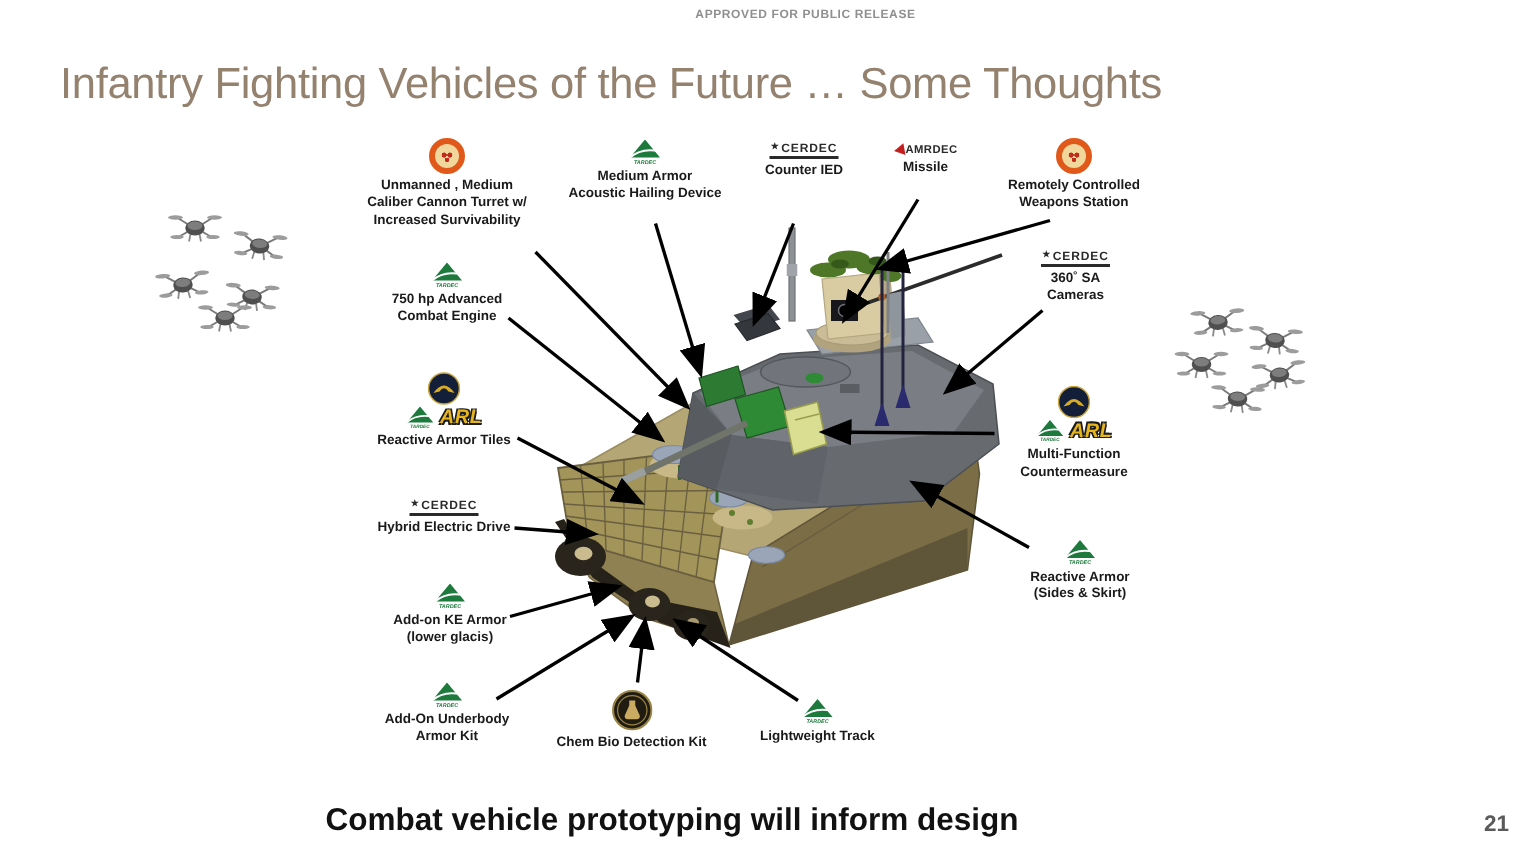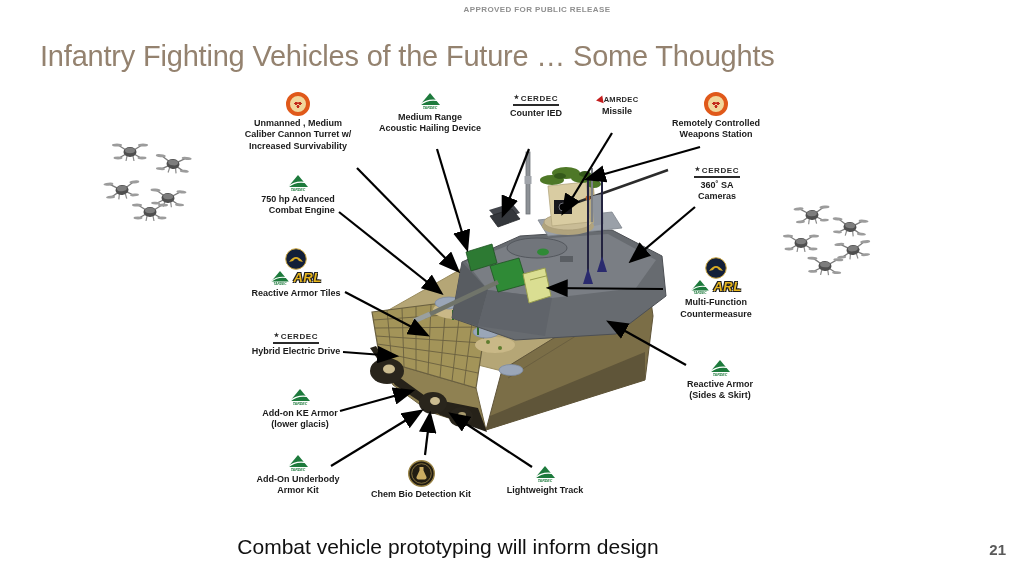--- a/index.html
+++ b/index.html
@@ -3,21 +3,21 @@
 <meta charset="utf-8">
 <style>
   html,body{margin:0;padding:0;background:#fff;}
   body{width:1024px;height:576px;position:relative;overflow:hidden;
        font-family:"Liberation Sans",sans-serif;}
   .banner{position:absolute;top:5px;left:0;width:100%;text-align:center;
           font-size:8px;letter-spacing:.4px;color:#8f8f8f;font-weight:700;margin-left:25px;}
   .title{position:absolute;left:40px;top:40px;width:900px;
          font-size:29px;font-weight:400;color:#94826f;letter-spacing:-0.2px;}
   .tagline{position:absolute;left:0;top:535px;width:896px;text-align:center;
-           font-size:21px;font-weight:400;color:#111;}
+           font-size:21px;font-weight:700;color:#111;}
   .pagenum{position:absolute;right:18px;top:541px;font-size:15px;font-weight:700;color:#5a5a5a;}
   svg.scene{position:absolute;left:0;top:0;}
 
   .callout{position:absolute;display:flex;flex-direction:column;align-items:center;
            gap:2px;text-align:center;font-size:9px;font-weight:700;color:#1a1a1a;line-height:1.25;}
   .clabel{white-space:pre-line;}
   .logo-row{display:flex;align-items:center;gap:3px;}
   .logo-stack{display:flex;flex-direction:column;align-items:center;gap:0;}
 
   .cerdec{display:inline-block;font-weight:700;font-size:8px;letter-spacing:.6px;
@@ -211,21 +211,21 @@
 Caliber Cannon Turret  w/
 Increased Survivability</div>
 </div>
 
 <div class="callout" style="left:378px;top:93px;width:104px;">
   <svg width="22" height="17" viewBox="0 0 22 17">
     <polygon points="11,0 21,12 1,12" fill="#1d7a3c"></polygon>
     <path d="M1,12 Q9,5 21,8" stroke="#fff" stroke-width="1.3" fill="none"></path>
     <text x="11" y="16" font-size="3.6" text-anchor="middle" fill="#1d7a3c" font-weight="bold" font-style="italic">TARDEC</text>
   </svg>
-  <div class="clabel">Medium Range
+  <div class="clabel">Medium Armor
 Acoustic Hailing Device</div>
 </div>
 
 <div class="callout" style="left:500px;top:94px;width:72px;">
   <span class="cerdec"><span class="cstar">★</span><span>CERDEC</span></span>
   <div class="clabel">Counter IED</div>
 </div>
 
 <div class="callout" style="left:586px;top:95px;width:62px;">
   <span class="amrdec">
@@ -240,21 +240,21 @@
   <div class="clabel">Remotely Controlled
 Weapons Station</div>
 </div>
 
 <div class="callout" style="left:688px;top:166px;width:58px;">
   <span class="cerdec"><span class="cstar">★</span><span>CERDEC</span></span>
   <div class="clabel">360˚ SA
 Cameras</div>
 </div>
 
-<div class="callout" style="left:252px;top:175px;width:92px;text-align:right;">
+<div class="callout" style="left:252px;top:175px;width:92px;">
   <svg width="22" height="17" viewBox="0 0 22 17">
     <polygon points="11,0 21,12 1,12" fill="#1d7a3c"></polygon>
     <path d="M1,12 Q9,5 21,8" stroke="#fff" stroke-width="1.3" fill="none"></path>
     <text x="11" y="16" font-size="3.6" text-anchor="middle" fill="#1d7a3c" font-weight="bold" font-style="italic">TARDEC</text>
   </svg>
   <div class="clabel">750 hp Advanced
 Combat Engine</div>
 </div>
 
 <div class="callout" style="left:246px;top:248px;width:100px;">

